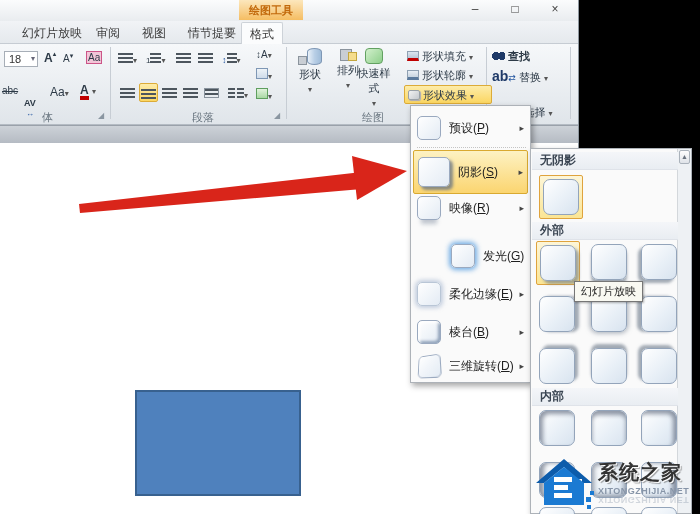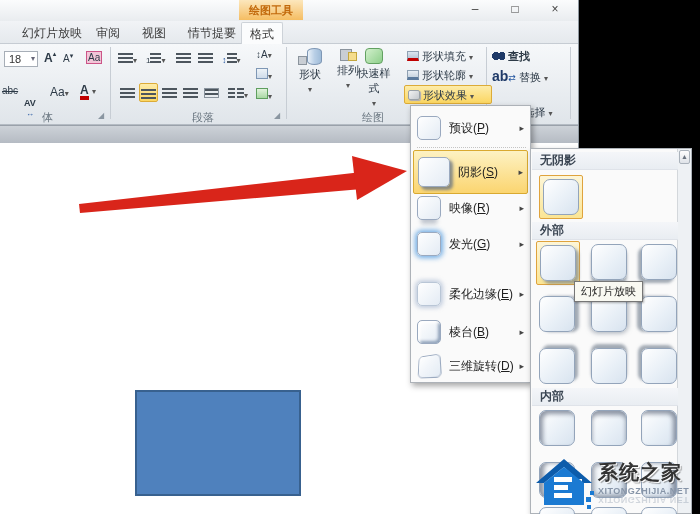--- a/index.html
+++ b/index.html
@@ -189,21 +189,21 @@
     <div class="mitem hl" style="top:44px;">
       <span class="mi big shadow"></span>
       <span class="lbl"><span>阴影</span>(<u>S</u>)</span>
       <span class="chev">▸</span>
     </div>
     <div class="mitem" style="top:84px;">
       <span class="mi reflect"></span>
       <span class="lbl"><span>映像</span>(<u>R</u>)</span>
       <span class="chev">▸</span>
     </div>
-    <div class="mitem" style="top:120px;">
+    <div class="mitem" style="top:132px;margin-left:34px;">
       <span class="mi glow"></span>
       <span class="lbl"><span>发光</span>(<u>G</u>)</span>
       <span class="chev">▸</span>
     </div>
     <div class="mitem" style="top:170px;">
       <span class="mi soft"></span>
       <span class="lbl"><span>柔化边缘</span>(<u>E</u>)</span>
       <span class="chev">▸</span>
     </div>
     <div class="mitem" style="top:208px;">

